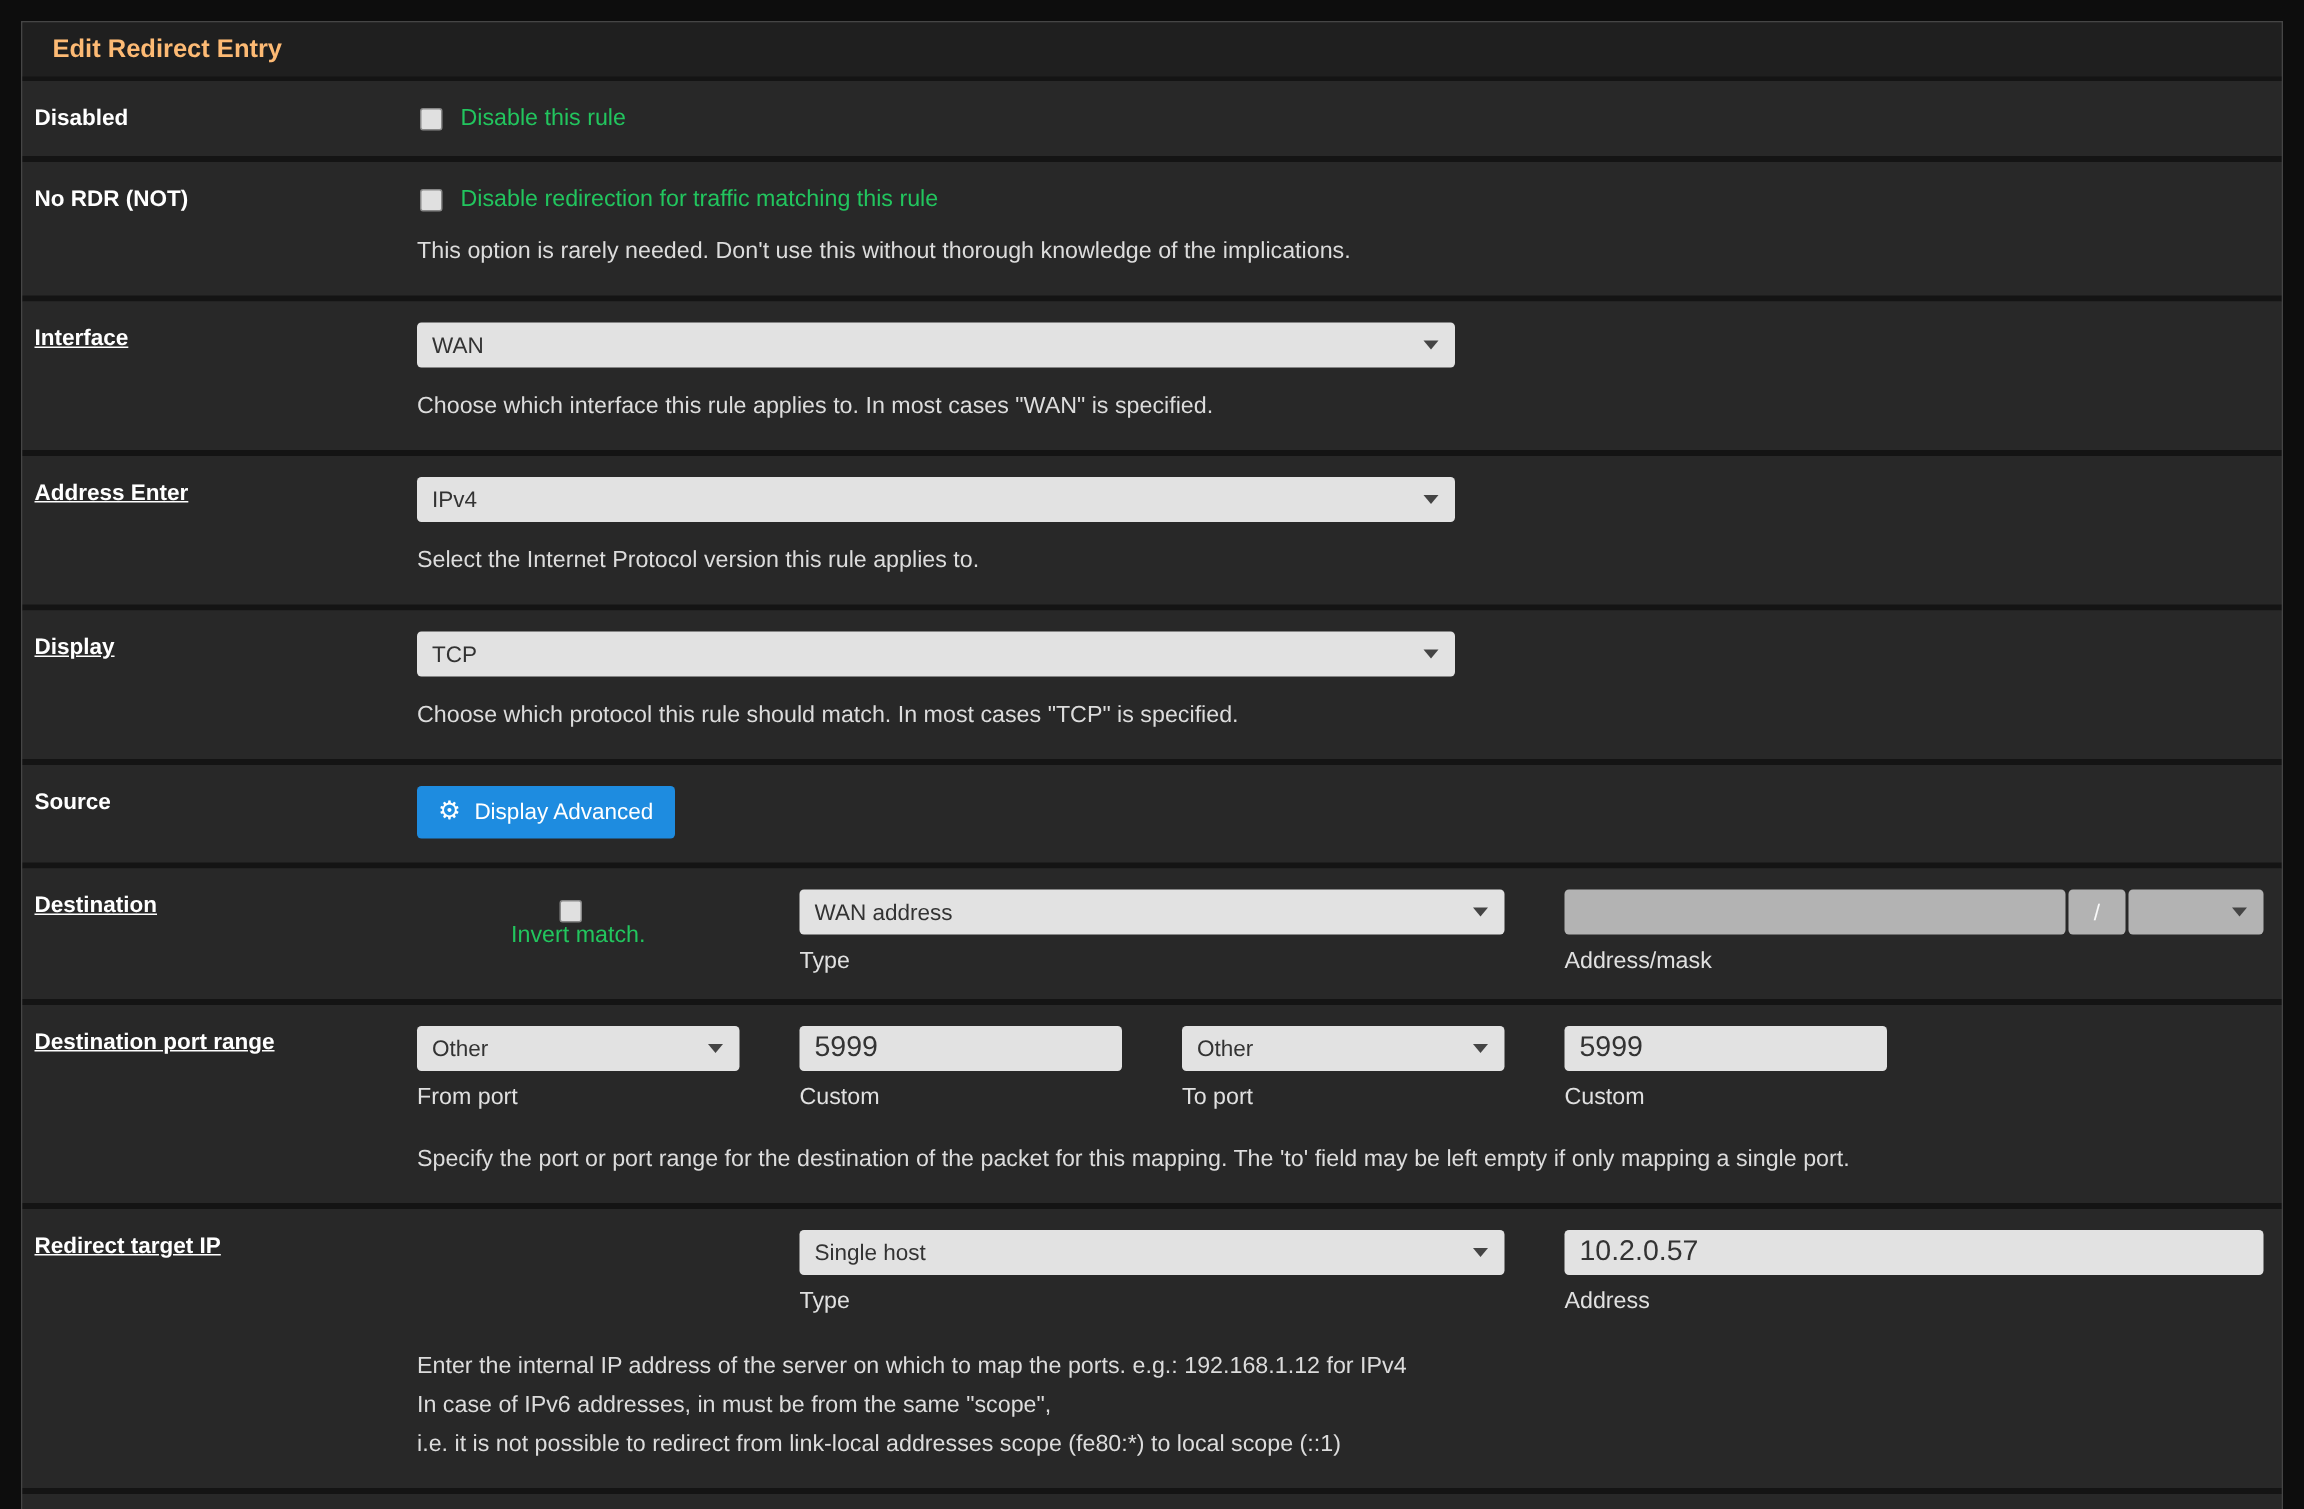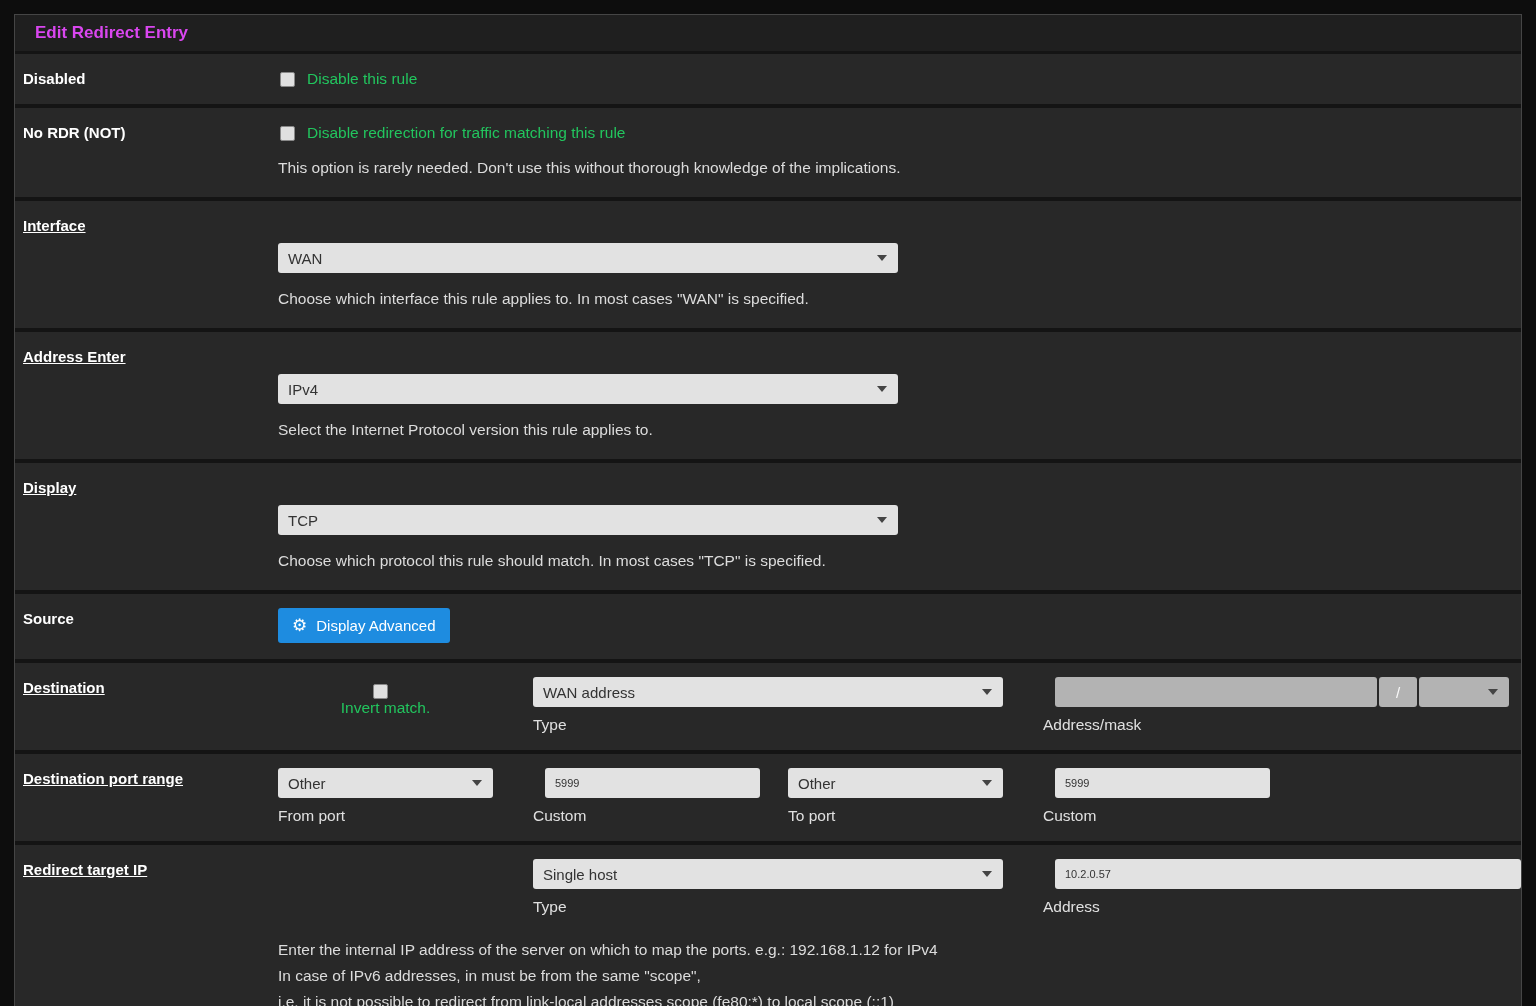--- a/index.html
+++ b/index.html
@@ -1,20 +1,20 @@
 <!DOCTYPE html>
 <html><head>
 <meta charset="utf-8">
 <style>
   * { box-sizing: border-box; }
   html,body { margin:0; padding:0; background:#0d0d0d; font-family:"Liberation Sans",sans-serif; }
   .page { padding:14px; width:1536px; }
   .panel { background:#282828; border:1px solid #454545; }
   .panel-header {
-    background:#1f1f1f; color:#d946ef; font-weight:bold; font-size:17px;
+    background:#1f1f1f; color:#fdba74; font-weight:bold; font-size:17px;
     padding:8px 20px; border-bottom:3px solid #141414;
   }
   .row {
     display:grid; grid-template-columns:248px 1fr;
     border-bottom:4px solid #141414; background:#282828;
   }
   .row:last-child { border-bottom:0; }
   .label-col { text-align:left; padding:16px 24px 14px 8px; }
   .lbl { font-weight:bold; color:#fff; font-size:15px; }
   .lbl.u { text-decoration:underline; }
@@ -38,25 +38,25 @@
   }
   select.sel {
     appearance:none; -webkit-appearance:none; width:100%; height:30px;
     background:#e2e2e2; border:0; border-radius:3px; padding:0 28px 0 10px;
     font-family:"Liberation Sans",sans-serif; font-size:15px; color:#333; cursor:pointer;
   }
   select.sel.dim { background:#b3b3b3; }
 
   input.inp {
     width:100%; height:30px; background:#e2e2e2; border:0; border-radius:3px;
-    padding:0 10px; font-family:"Liberation Sans",sans-serif; font-size:11px; color:#333;margin-left:12px;
+    padding:0 10px; font-family:"Liberation Sans",sans-serif; font-size:19px; color:#333;
   }
   input.inp.dim { background:#b3b3b3; }
 
-  .w-main { width:620px;margin-top:28px; }
+  .w-main { width:692px; }
   .flexline { display:flex; align-items:flex-start; }
   .col215 { width:215px; margin-right:40px; }
   .col470 { width:470px; margin-right:40px; }
   .colflex { flex:1; }
   .sub { color:#e0e0e0; font-size:15.5px; margin-top:9px; }
 
   .igroup { display:flex; gap:2px; }
   .igroup .inp { flex:1; }
   .addon {
     width:38px; height:30px; background:#b3b3b3; border-radius:3px;
@@ -219,20 +219,21 @@
                 <option>Other</option>
               </select>
             </div>
             <div class="sub">To port</div>
           </div>
           <div class="col215">
             <input type="text" class="inp" value="5999" style="">
             <div class="sub">Custom</div>
           </div>
         </div>
+        <div class="help" style="margin-top:19px;">Specify the port or port range for the destination of the packet for this mapping. The 'to' field may be left empty if only mapping a single port.</div>
       </div>
     </div>
 
     <div class="row">
       <div class="label-col">
         <span class="lbl u">Redirect target IP</span>
       </div>
       <div class="content-col">
         <div class="flexline">
           <div class="col215"></div>

